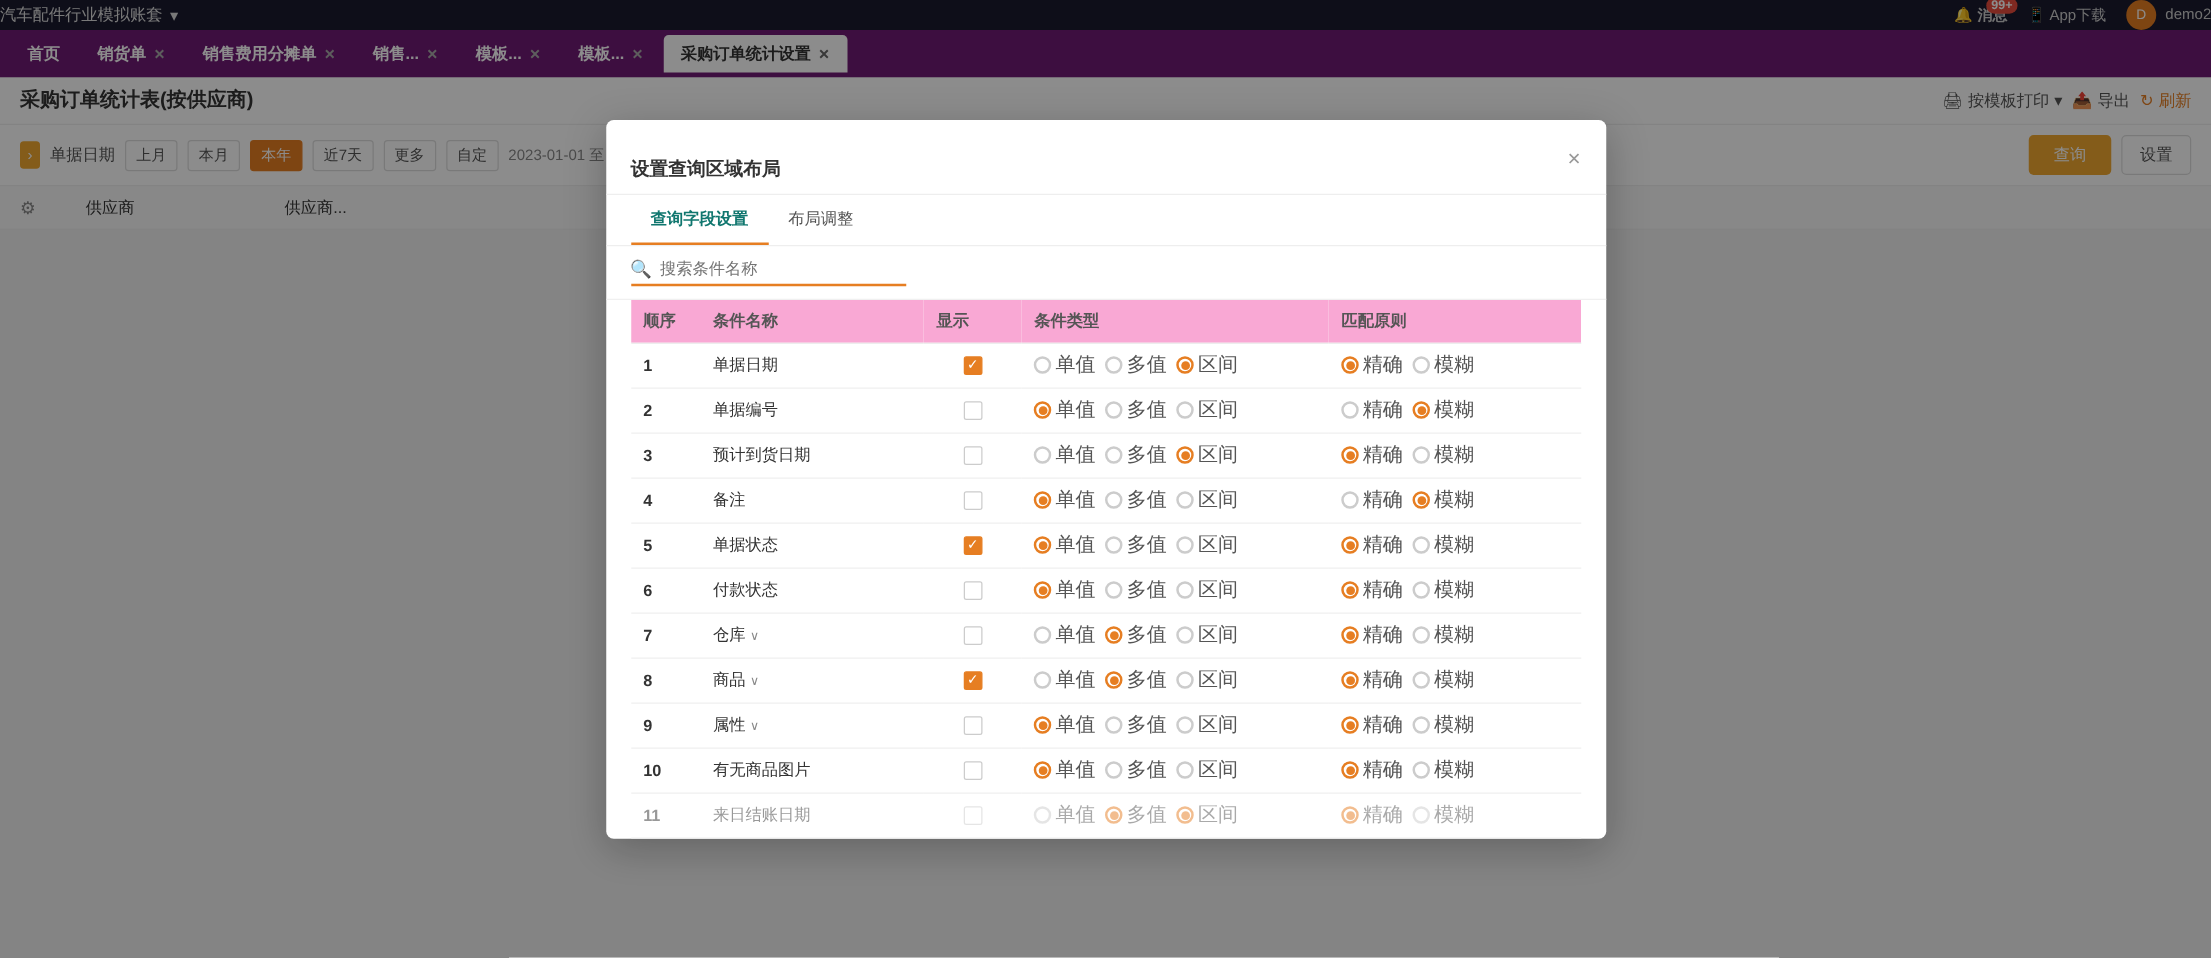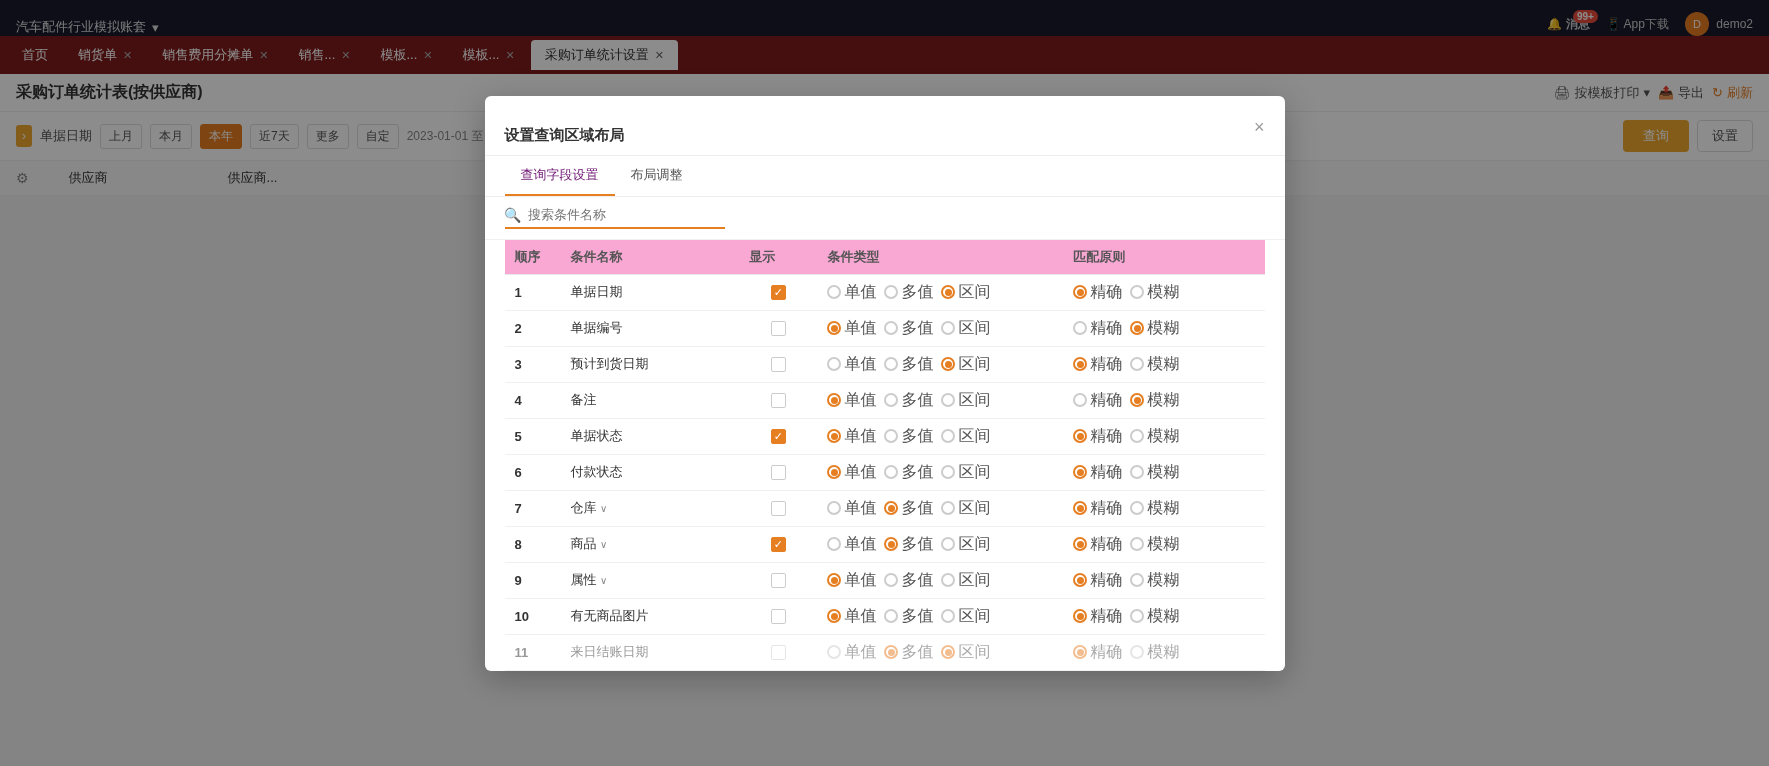--- a/index.html
+++ b/index.html
@@ -1,40 +1,41 @@
 <!DOCTYPE html>
 <html><head>
   <meta charset="utf-8">
   <style>
     * { box-sizing: border-box; margin: 0; padding: 0; }
     body { font-family: "Microsoft YaHei", Arial, sans-serif; font-size: 13px; background: #f0f0f0; }
 
     
     .top-bar {
-      height: 36px;
+      height: 24px;
       background: #1a1a2e;
       display: flex;
-      align-items: flex-end;
+      align-items: center;
       justify-content: space-between;
-      padding: 0 16px;
+      padding: 0 0;
       color: #ccc;
     }
     .top-bar-left { font-size: 13px; color: #ddd; display: flex; align-items: center; gap: 6px; }
     .top-bar-right { display: flex; align-items: center; gap: 16px; font-size: 12px; }
     .top-bar-right .notif { position: relative; font-weight: bold; }
     .badge { background: #e74c3c; color: #fff; font-size: 10px; border-radius: 8px; padding: 1px 4px; position: absolute; top: -6px; right: -8px; }
 
     
     .tab-bar {
       height: 38px;
-      background: #7f1d1d;
+      background: #701a75;
       display: flex;
       align-items: center;
       padding: 0 8px;
       gap: 2px;
+      font-weight: bold;
     }
     .tab-item {
       padding: 6px 14px;
       color: #fff;
       font-size: 13px;
       cursor: pointer;
       border-radius: 4px 4px 0 0;
       display: flex;
       align-items: center;
       gap: 6px;
@@ -119,21 +120,21 @@
       padding: 0 20px;
       border-bottom: 1px solid #eee;
     }
     .modal-tab {
       padding: 10px 16px;
       font-size: 13px;
       cursor: pointer;
       color: #555;
       border-bottom: 2px solid transparent;
     }
-    .modal-tab.active { color: #701a75; border-bottom: 2px solid #e67e22; }
+    .modal-tab.active { color: #0f766e; border-bottom: 2px solid #e67e22; font-weight: bold; }
 
     
     .modal-search {
       padding: 10px 20px;
       border-bottom: 1px solid #f0f0f0;
     }
     .search-wrap {
       display: flex;
       align-items: center;
       border-bottom: 2px solid #e67e22;

